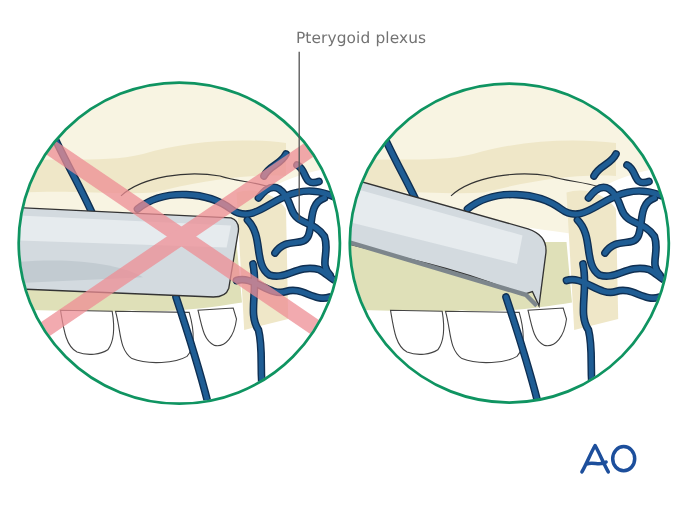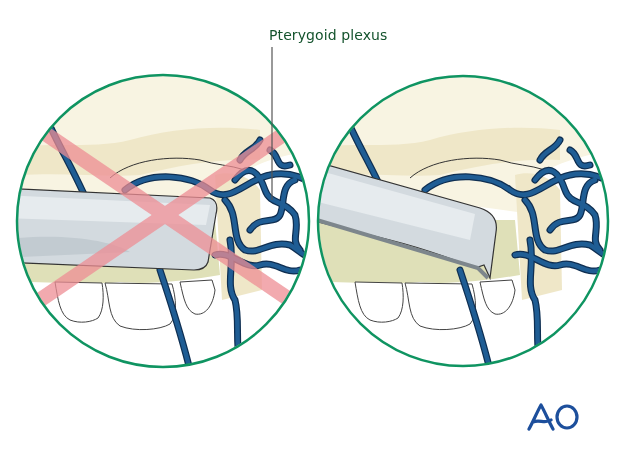--- a/index.html
+++ b/index.html
@@ -1,18 +1,18 @@
 <!DOCTYPE html>
 <html><head>
 <meta charset="utf-8">
 <style>
   html, body { margin: 0; padding: 0; background: #ffffff; }
   body { width: 620px; height: 459px; position: relative; overflow: hidden;
          font-family: "DejaVu Sans", "Liberation Sans", sans-serif; }
-  .label { position: absolute; left: 269px; top: 27px; font-size: 14px; color: #14532d;
+  .label { position: absolute; left: 269px; top: 27px; font-size: 14px; color: #737373;
            letter-spacing: 0.1px; white-space: nowrap; }
   svg.stage { position: absolute; left: 0; top: 0; }
   .logo { position: absolute; left: 527px; top: 402px; }
 </style>
 </head>
 <body>
 
 <div class="label">Pterygoid plexus</div>
 
 <svg class="stage" width="620" height="459" viewBox="0 0 620 459">

